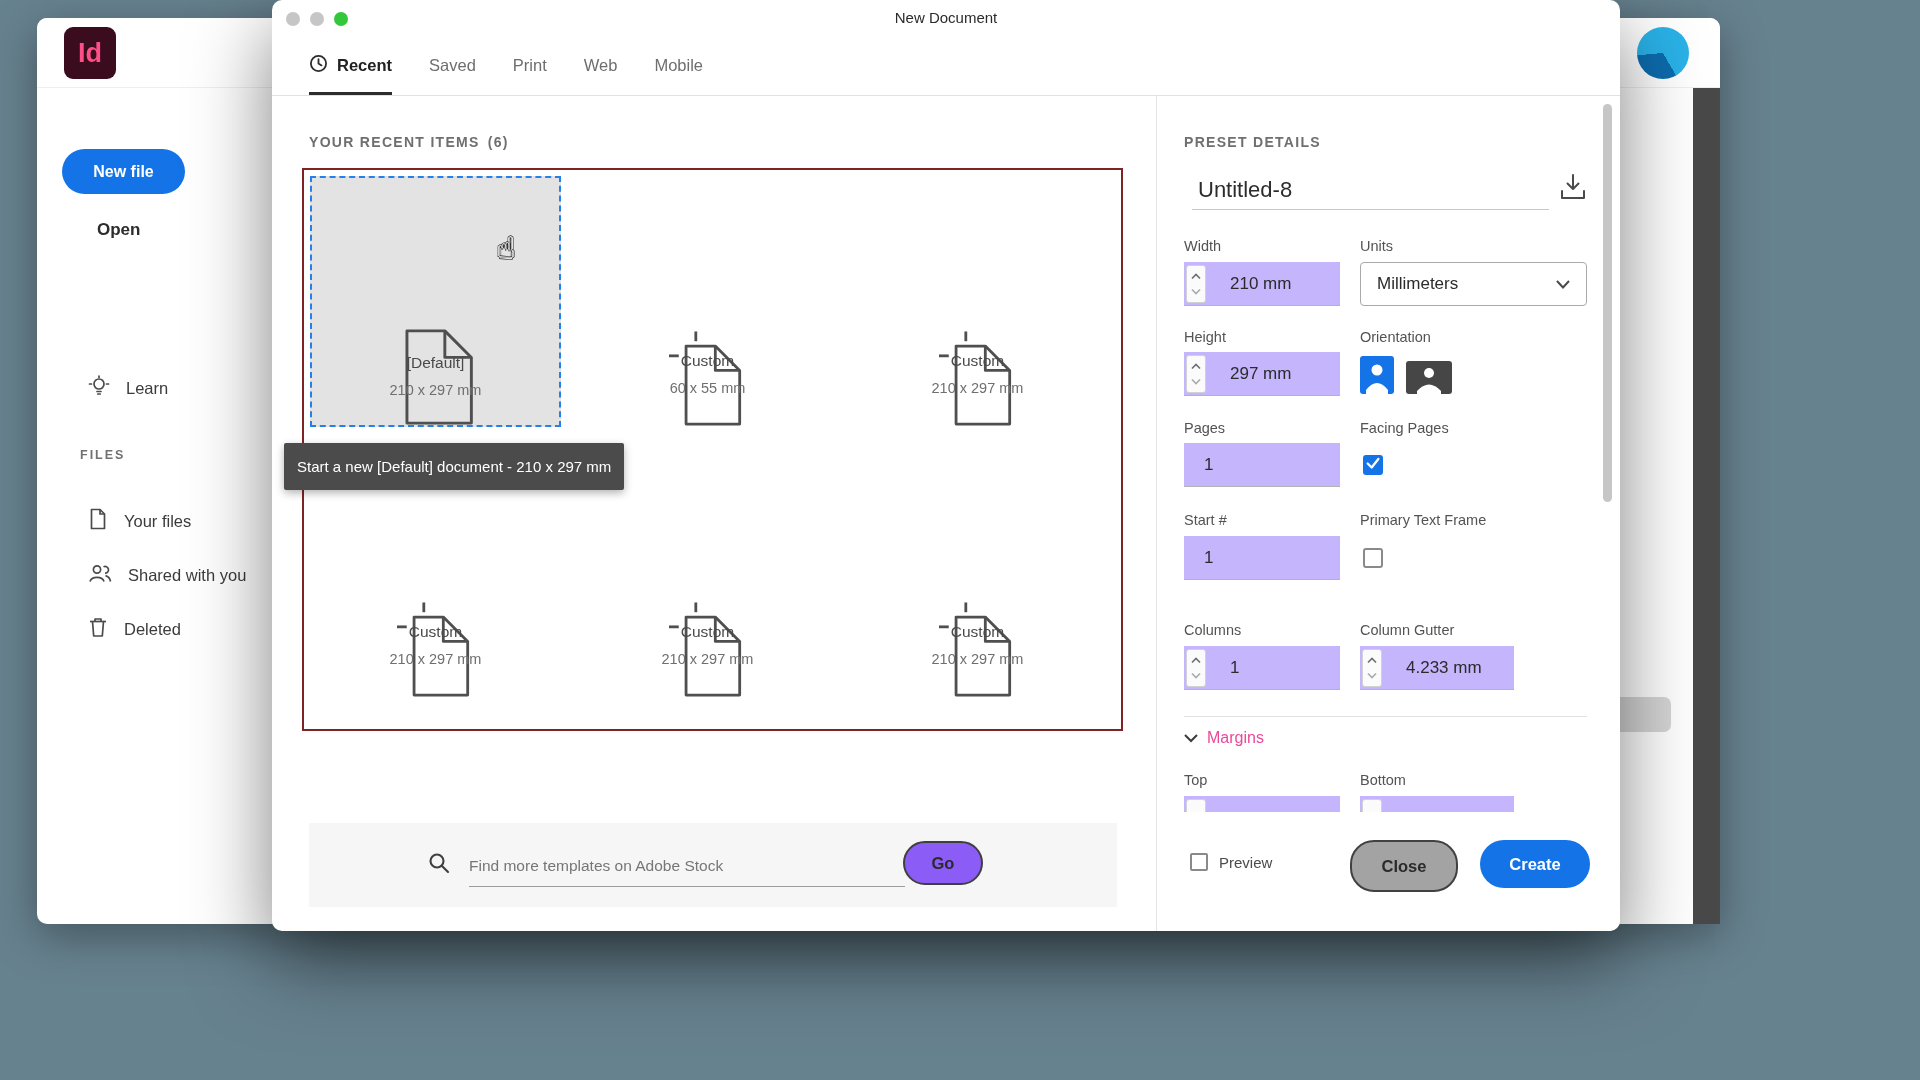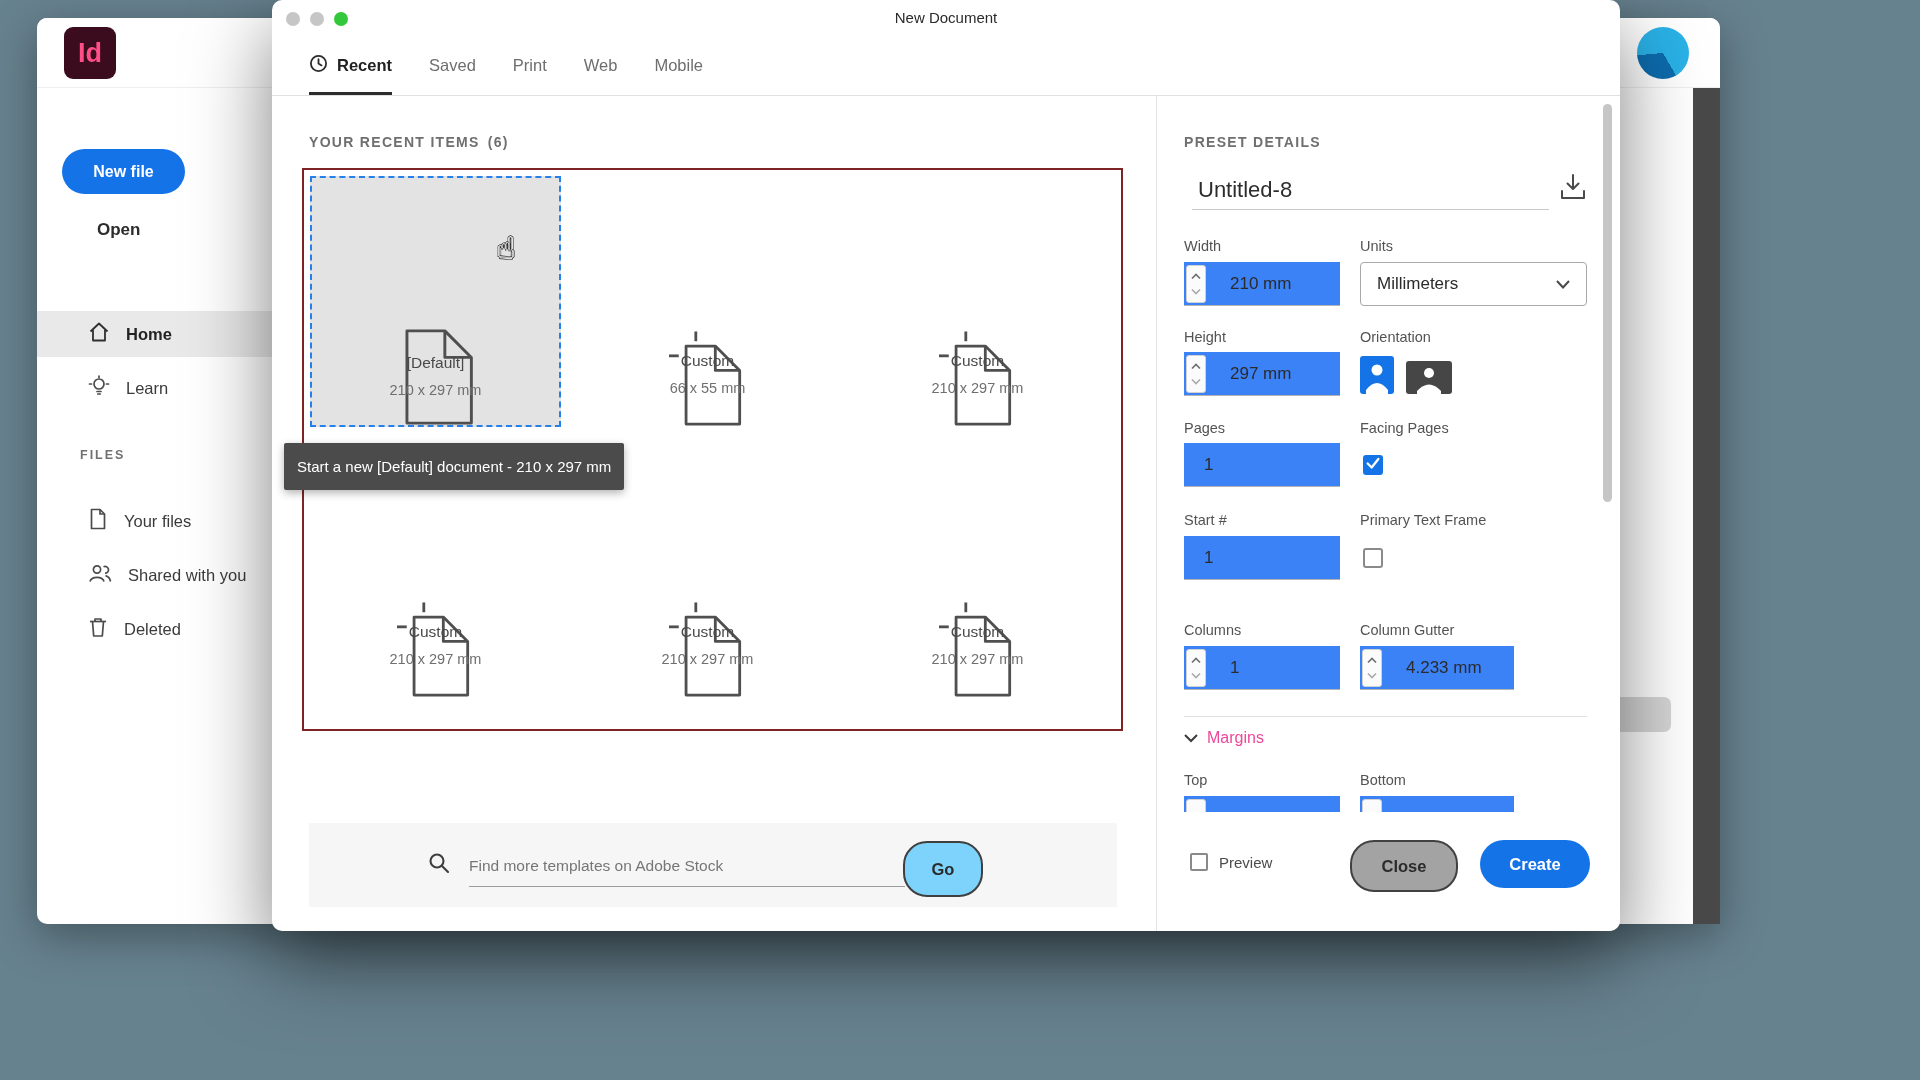--- a/index.html
+++ b/index.html
@@ -65,36 +65,36 @@
   .tooltip { position:absolute; left:12px; top:443px; height:47px; background:#4b4b4b; color:#fff;
     font-size:15px; display:flex; align-items:center; padding:0 13px; border-radius:2px;
     box-shadow:0 3px 8px rgba(0,0,0,.3); white-space:nowrap; z-index:12; }
 
   .search-strip { position:absolute; left:37px; top:823px; width:808px; height:84px; background:#f6f6f6; }
   .search-icon-wrap { position:absolute; left:118px; top:28px; }
   .search-input { position:absolute; left:160px; top:22px; width:436px; height:42px; border:none;
     border-bottom:1px solid #9c9c9c; background:transparent; font-size:15.5px; color:#333;
     font-family:inherit; outline:none; }
   .search-input::placeholder { color:#767676; }
-  .go-btn { position:absolute; left:594px; top:18px; width:80px; height:56px; border-radius:24px;
-    border:2px solid #3f3f3f; background:#7dd3fc; font-size:16.5px; font-weight:700; color:#2b2b2b;
+  .go-btn { position:absolute; left:594px; top:18px; width:80px; height:44px; border-radius:24px;
+    border:2px solid #3f3f3f; background:#8b5cf6; font-size:16.5px; font-weight:700; color:#2b2b2b;
     font-family:inherit; cursor:pointer; }
 
   
   .panel-sep { position:absolute; left:884px; top:96px; width:1px; height:835px; background:#e4e4e4; }
   .pp-heading { position:absolute; left:912px; top:134px; font-size:14px; font-weight:600;
     letter-spacing:1.3px; color:#6f6f6f; }
   .name-field { position:absolute; left:920px; top:170px; width:357px; height:40px;
     border-bottom:1px solid #c8c8c8; font-size:22px; color:#2c2c2c; display:flex; align-items:center;
     padding-left:6px; cursor:text; }
   .save-icon-btn { position:absolute; left:1285px; top:172px; width:32px; height:32px;
     background:none; border:none; cursor:pointer; }
 
   .pp-label { position:absolute; font-size:14.5px; color:#535353; }
-  .ufield { position:absolute; height:44px; border-bottom:1px solid #b4b4b4; background:#3b82f6;
+  .ufield { position:absolute; height:44px; border-bottom:1px solid #b4b4b4; background:#c4b5fd;
     display:flex; align-items:center; font-size:17px; color:#2b2b2b; cursor:text; }
   .ufield .val { padding-left:46px; }
   .ufield.noarrows .val { padding-left:20px; }
   .stepper { position:absolute; left:2px; top:3px; width:20px; height:38px; border:1px solid #d2d2d2;
     border-radius:3px; background:#fbfbfb; display:flex; flex-direction:column; align-items:center;
     justify-content:space-evenly; }
   .stepper span { display:flex; cursor:pointer; }
 
   .units-select { position:absolute; left:1088px; top:262px; width:227px; height:44px;
     border:1.5px solid #a9a9a9; border-radius:4px; display:flex; align-items:center;
@@ -146,29 +146,20 @@
         <span>Id</span>
       </div>
       <div class="avatar"></div>
     </div>
     <div class="dark-strip"></div>
     <div class="peek-button"></div>
 
     <button class="new-file-btn">New file</button>
     <div class="open-btn">Open</div>
 
-    <div class="nav-row active" style="top:293px;">
-      <span>
-        <svg width="22" height="22" viewBox="0 0 22 22" fill="none" stroke="#2f2f2f" stroke-width="1.8" stroke-linejoin="round">
-          <path d="M2.5 10.5 L11 2.5 L19.5 10.5"></path>
-            <path d="M5 9 V19.5 H17 V9"></path>
-        </svg>
-      </span>
-      <span>Home</span>
-    </div>
     <div class="nav-row" style="top:347px;">
       <span>
         <svg width="22" height="22" viewBox="0 0 22 22" fill="none" stroke="#4b4b4b" stroke-width="1.7" stroke-linecap="round">
           <circle cx="11" cy="9" r="5"></circle>
             <path d="M9 16.5 h4 M9.8 19 h2.4 M1.5 9 h2 M18.5 9 h2 M11 1 v1.5"></path>
         </svg>
       </span>
       <span>Learn</span>
     </div>
 
@@ -258,21 +249,21 @@
     <div class="tile" style="left:310px; top:176px;">
       <div class="tile-icon">
         <svg width="78" height="96" viewBox="0 0 64 78" fill="none" stroke="#4f4f4f" stroke-width="2.3" stroke-linejoin="round">
           <path d="M22 0 V8"></path>
             <path d="M0 20 H8"></path>
           <path d="M14 12 H38 L58 32 V76 H14 Z"></path>
             <path d="M38 12 V32 H58"></path>
         </svg>
       </div>
       <div class="tile-name">Custom</div>
-      <div class="tile-size">66 x 55 mm</div>
+      <div class="tile-size">60 x 55 mm</div>
     </div>
 
     <div class="tile" style="left:580px; top:176px;">
       <div class="tile-icon">
         <svg width="78" height="96" viewBox="0 0 64 78" fill="none" stroke="#4f4f4f" stroke-width="2.3" stroke-linejoin="round">
           <path d="M22 0 V8"></path>
             <path d="M0 20 H8"></path>
           <path d="M14 12 H38 L58 32 V76 H14 Z"></path>
             <path d="M38 12 V32 H58"></path>
         </svg>

